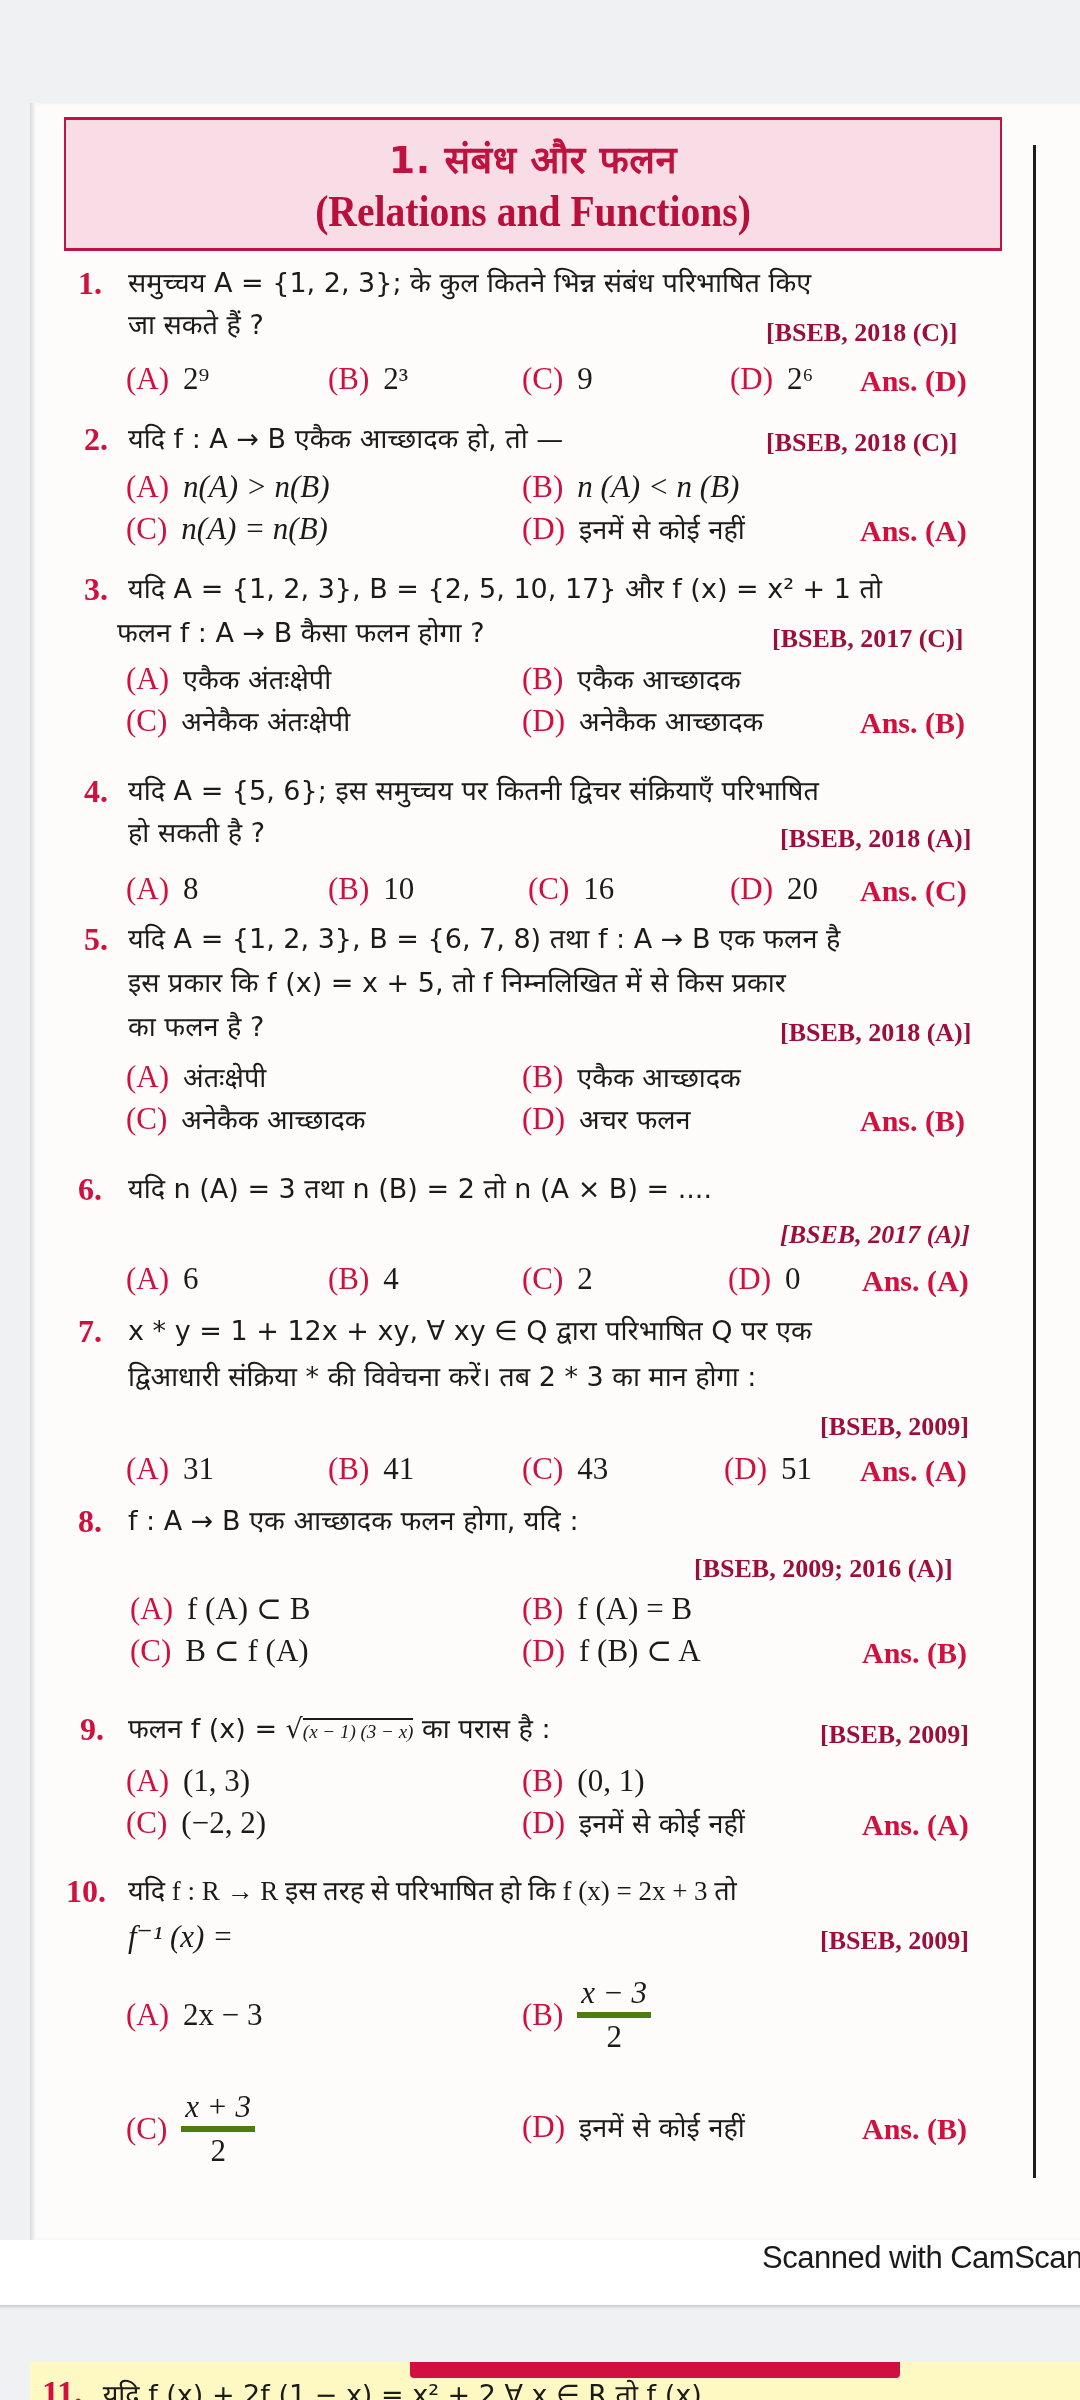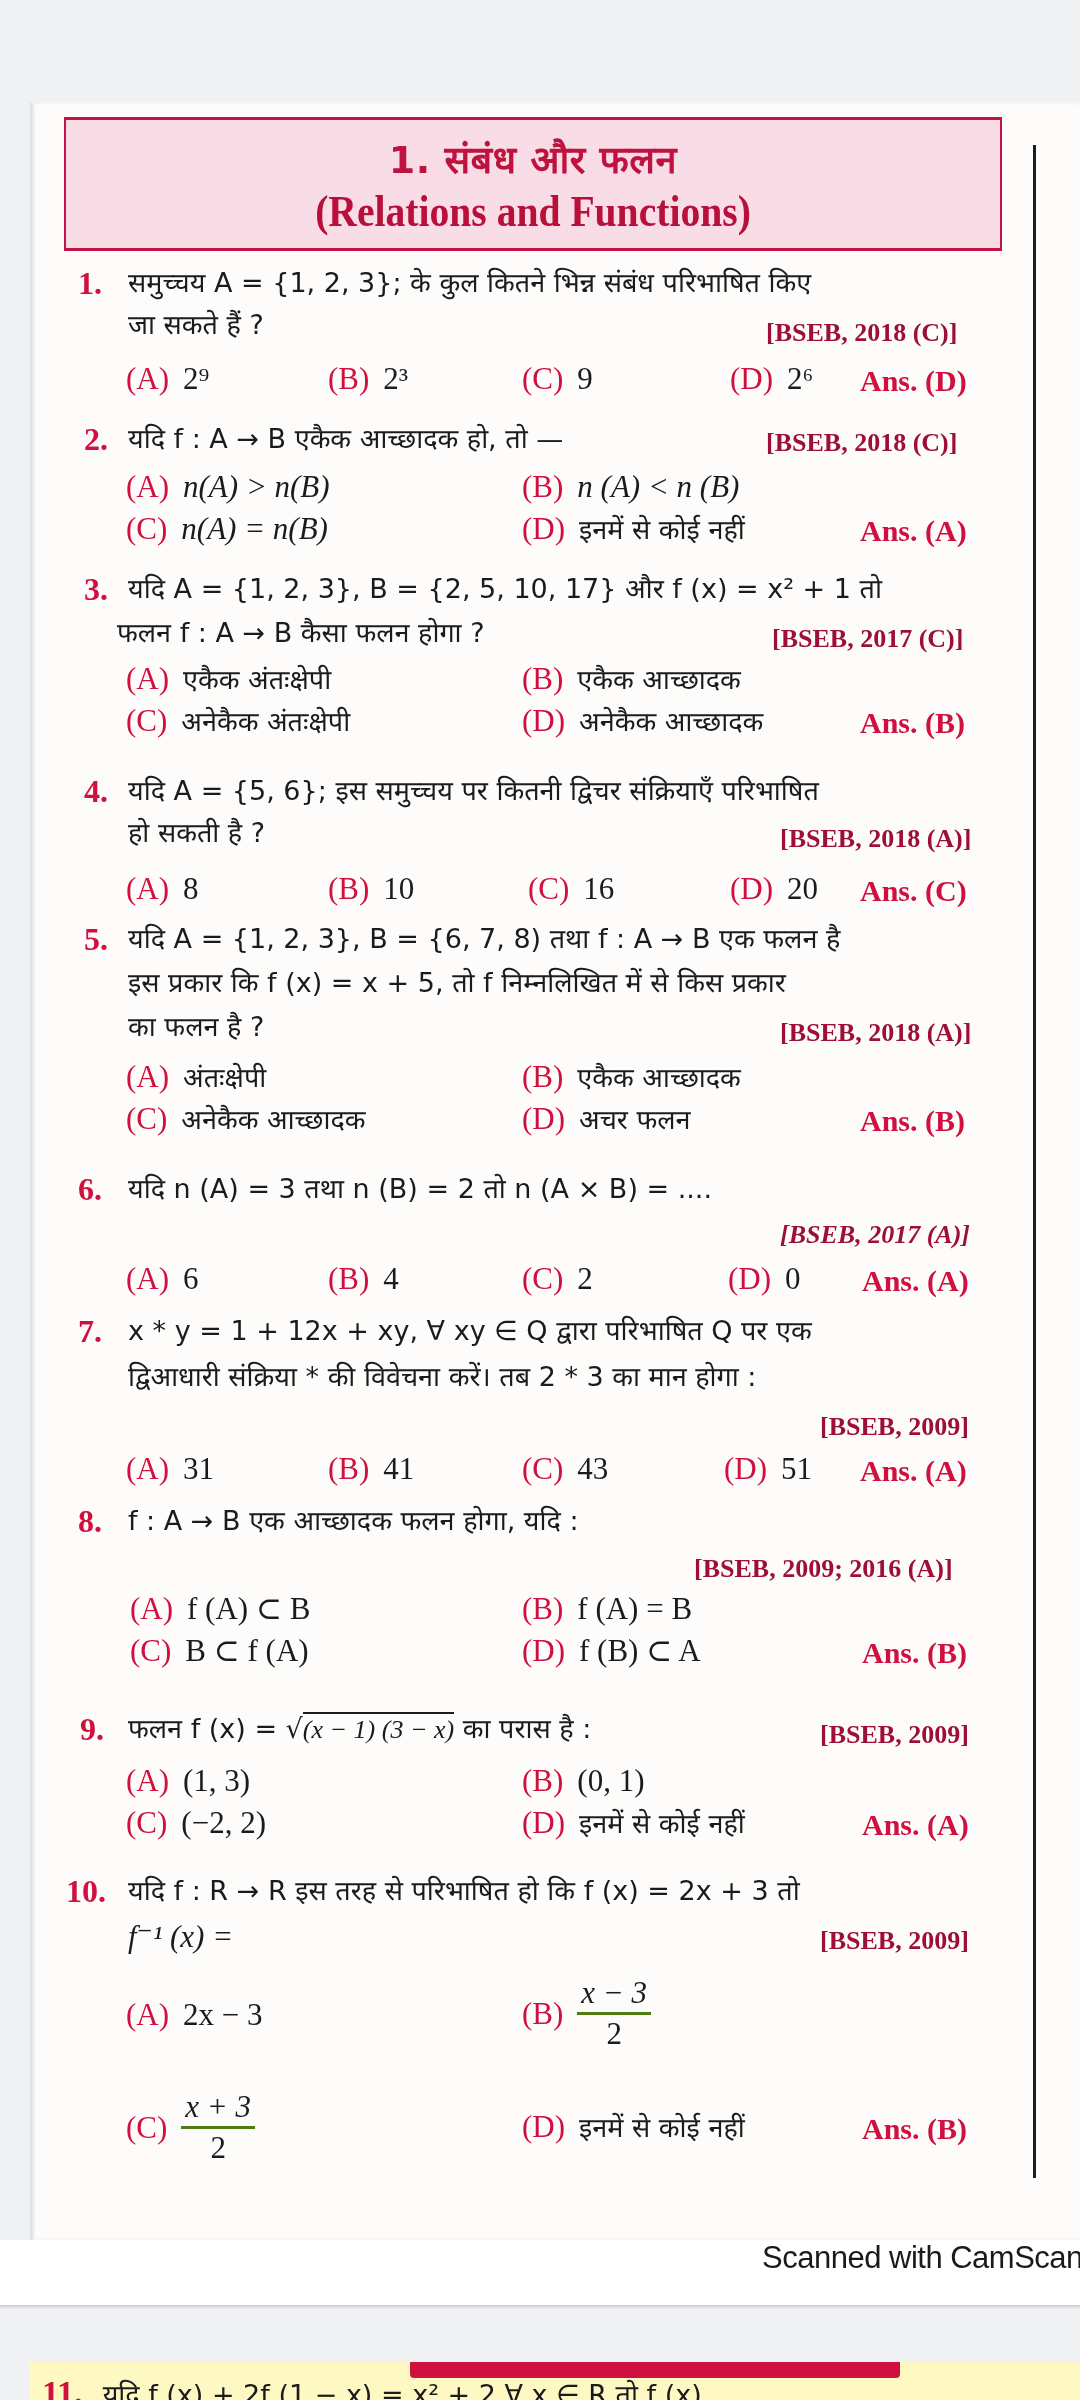--- a/index.html
+++ b/index.html
@@ -45,21 +45,21 @@
   }
   .qline { position:absolute; white-space:nowrap; }
   .qnum { position:absolute; color:#d0103f; font-weight:bold; font-size:32px; }
   .hi { font-family:"DejaVu Sans", sans-serif; font-size:27px; }
   .src { position:absolute; color:#9d0f3a; font-weight:bold; font-size:26px; white-space:nowrap; }
   .opt { position:absolute; white-space:nowrap; font-size:31px; }
   .opt-label { color:#d0103f; margin-right:14px; }
   .ans { position:absolute; color:#d0103f; font-weight:bold; font-size:30px; white-space:nowrap; }
   i.m { font-style:italic; }
   .frac { display:inline-block; vertical-align:middle; text-align:center; font-style:italic; line-height:38px; }
-  .frac .num { display:block; border-bottom:3px solid #4d7c0f; padding:0 4px; }
+  .frac .num { display:block; border-bottom:6px solid #4d7c0f; padding:0 4px; }
   .frac .den { display:block; font-style:normal; }
   .sqrt { border-top:2px solid #1b1b1b; padding-top:1px; }
   .watermark {
     position:absolute; right:0; top:2240px; width:360px;
     font-family:"Liberation Sans", sans-serif; font-size:31px; color:#1a1a1a;
     white-space:nowrap; overflow:hidden; text-align:left; letter-spacing:-0.5px;
   }
   .white-band { position:absolute; left:0; top:2240px; width:1080px; height:66px; background:#ffffff; }
   .divider { position:absolute; left:0; top:2305px; width:1080px; height:4px; background:linear-gradient(#c9cacd,#eceef0); }
   .next-page {
@@ -173,34 +173,34 @@
   <span class="opt" style="left:130px;top:88px;"><span class="opt-label">(A)</span><span>f (A) ⊂ B</span></span>
   <span class="opt" style="left:522px;top:88px;"><span class="opt-label">(B)</span><span>f (A) = B</span></span>
   <span class="opt" style="left:130px;top:130px;"><span class="opt-label">(C)</span><span>B ⊂ f (A)</span></span>
   <span class="opt" style="left:522px;top:130px;"><span class="opt-label">(D)</span><span>f (B) ⊂ A</span></span>
   <span class="ans" style="left:862px;top:132px;">Ans. (B)</span>
 </div>
 
 <div class="q" style="top:1708px;">
   <span class="qnum" style="left:80px;top:0;">9.</span>
   <span class="qline hi" style="left:128px;top:0;">
-    <span>फलन f (x) = √</span><span class="sqrt" style="font-family:'Liberation Serif',serif;font-size:26px;font-style:italic;">(x − 1) (3 − x)</span>
+    <span>फलन f (x) = √</span><span class="sqrt" style="font-family:'Liberation Serif',serif;font-size:19px;font-style:italic;">(x − 1) (3 − x)</span>
     <span>का परास है :</span>
   </span>
   <span class="src" style="left:820px;top:6px;">[BSEB, 2009]</span>
   <span class="opt" style="left:126px;top:52px;"><span class="opt-label">(A)</span><span>(1, 3)</span></span>
   <span class="opt" style="left:522px;top:52px;"><span class="opt-label">(B)</span><span>(0, 1)</span></span>
   <span class="opt" style="left:126px;top:94px;"><span class="opt-label">(C)</span><span>(−2, 2)</span></span>
   <span class="opt" style="left:522px;top:94px;"><span class="opt-label">(D)</span><span class="hi">इनमें से कोई नहीं</span></span>
   <span class="ans" style="left:862px;top:96px;">Ans. (A)</span>
 </div>
 
 <div class="q" style="top:1870px;">
   <span class="qnum" style="left:66px;top:0;">10.</span>
-  <span class="qline hi" style="left:128px;top:0;">यदि f : R → R इस तरह से परिभाषित हो कि f (x) = 2x + 3 तो</span>
+  <span class="qline hi" style="left:128px;top:0;font-family:Liberation Serif, serif;">यदि f : R → R इस तरह से परिभाषित हो कि f (x) = 2x + 3 तो</span>
   <span class="qline" style="left:128px;top:46px;font-style:italic;">f⁻¹ (x) =</span>
   <span class="src" style="left:820px;top:50px;">[BSEB, 2009]</span>
   <span class="opt" style="left:126px;top:124px;"><span class="opt-label">(A)</span><span>2x − 3</span></span>
   <span class="opt" style="left:522px;top:104px;"><span class="opt-label" style="vertical-align:middle;">(B)</span><span class="frac"><span class="num">x − 3</span><span class="den">2</span></span></span>
   <span class="opt" style="left:126px;top:218px;"><span class="opt-label" style="vertical-align:middle;">(C)</span><span class="frac"><span class="num">x + 3</span><span class="den">2</span></span></span>
   <span class="opt" style="left:522px;top:236px;"><span class="opt-label">(D)</span><span class="hi">इनमें से कोई नहीं</span></span>
   <span class="ans" style="left:862px;top:238px;">Ans. (B)</span>
 </div>
 
 <div class="white-band"></div>

